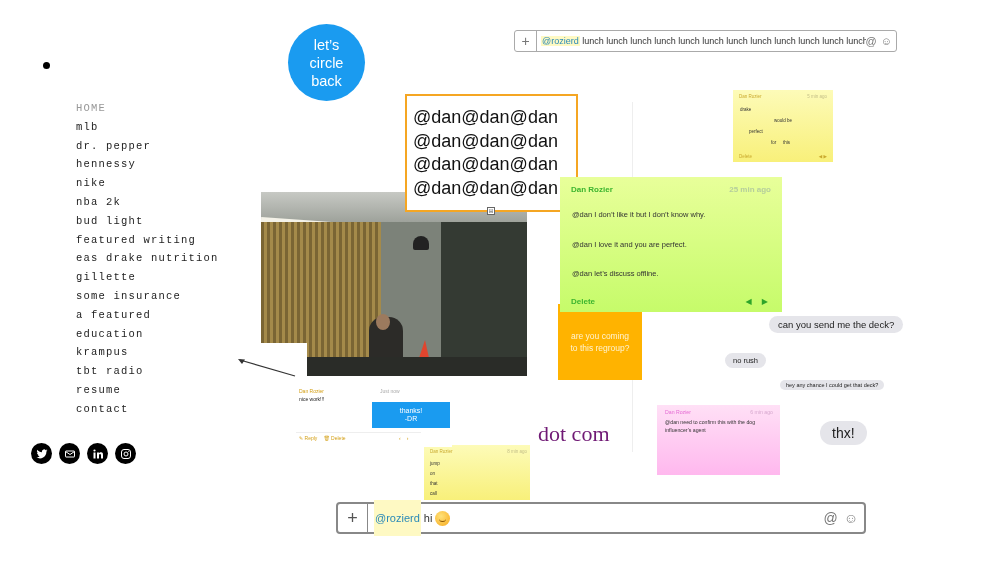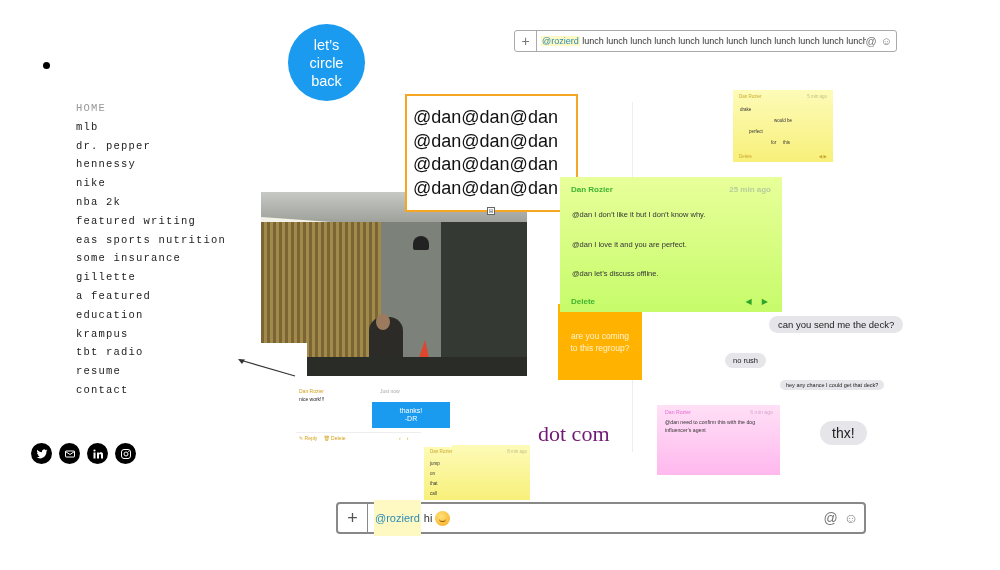--- a/index.html
+++ b/index.html
@@ -109,24 +109,25 @@
 <body>
 
 <div class="dot"></div>
 <ul class="nav">
   <li class="active">HOME</li>
   <li>mlb</li>
   <li>dr. pepper</li>
   <li>hennessy</li>
   <li>nike</li>
   <li>nba 2k</li>
+  <li>bud light</li>
   <li>featured writing</li>
-  <li>eas sports nutrition</li>
+  <li>eas drake nutrition</li>
+  <li>gillette</li>
   <li>some insurance</li>
-  <li>gillette</li>
   <li>a featured</li>
   <li>education</li>
   <li>krampus</li>
   <li>tbt radio</li>
   <li>resume</li>
   <li>contact</li>
 </ul>
 
 <div class="social">
   <span>

